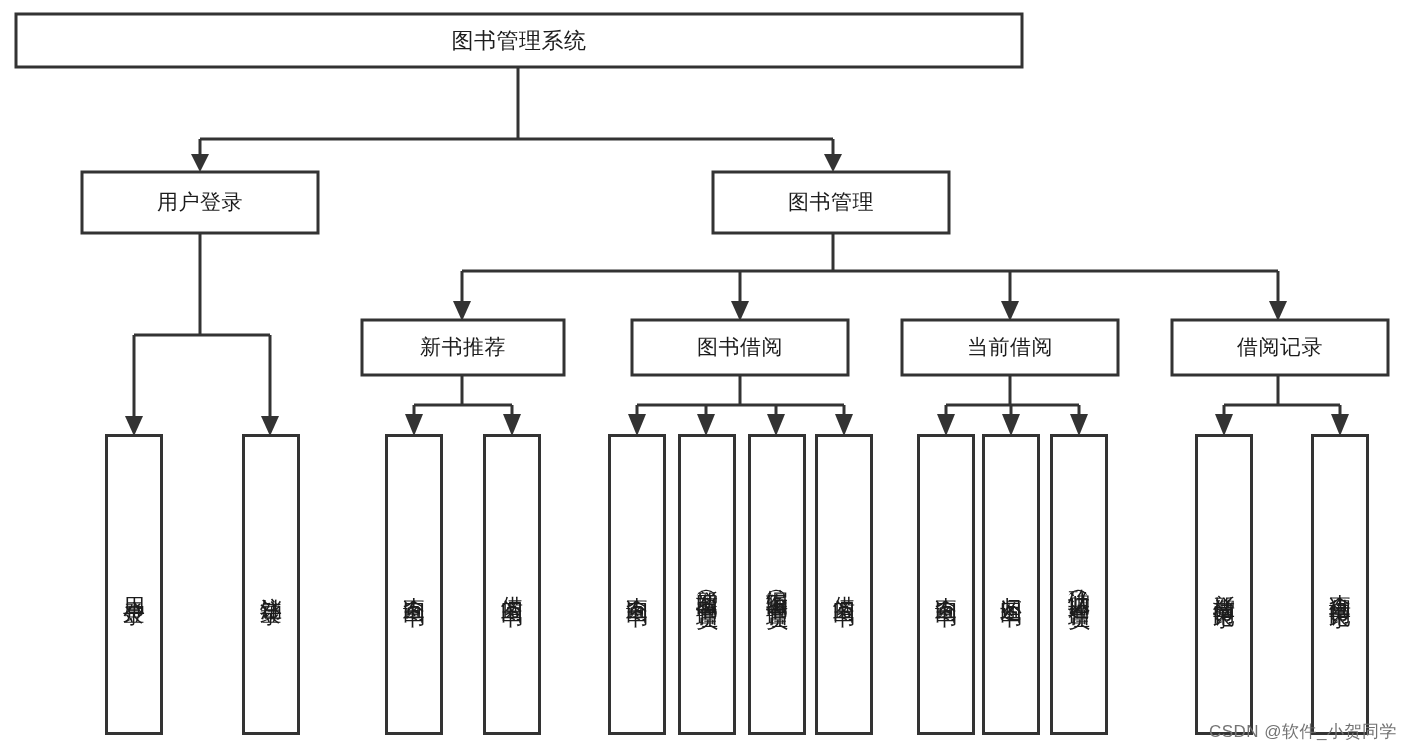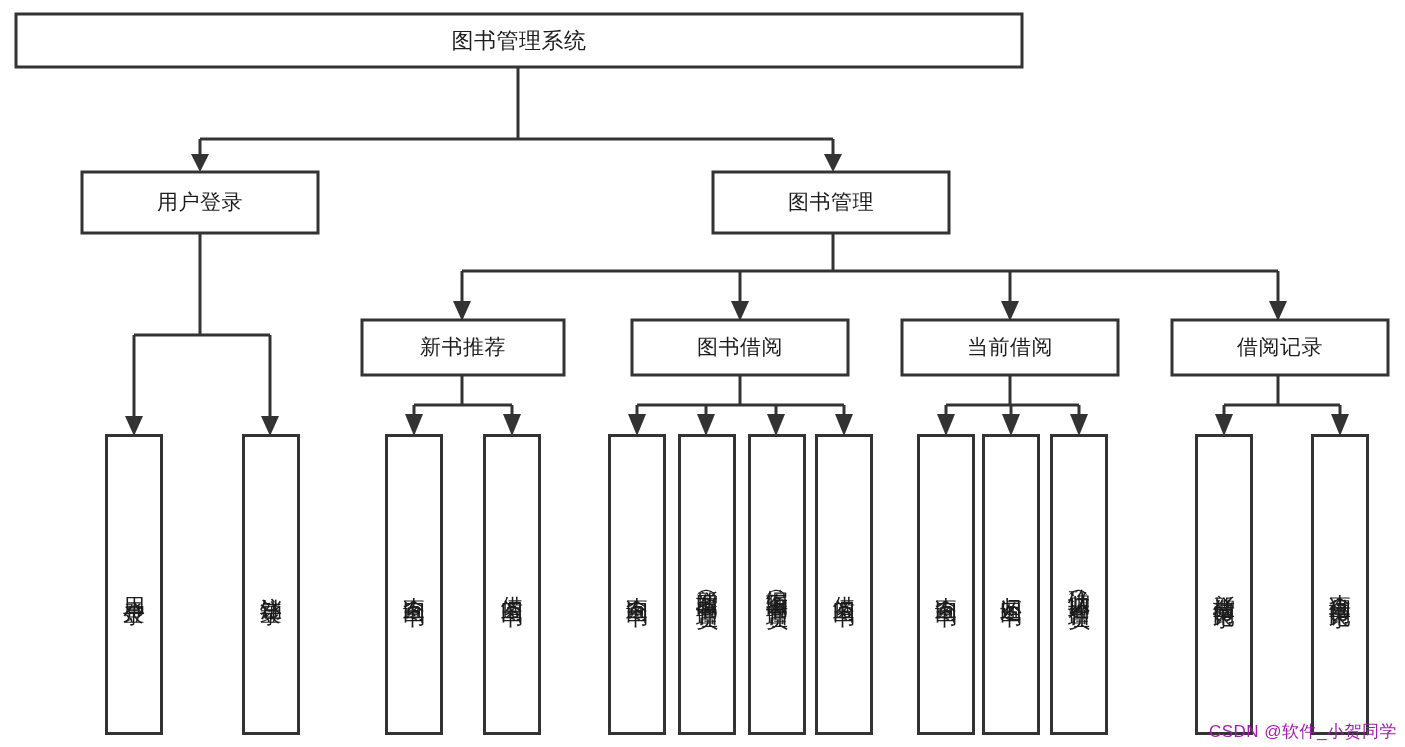--- a/index.html
+++ b/index.html
@@ -77,21 +77,21 @@
     letter-spacing: 3px;
     white-space: nowrap;
     text-align: center;
   }
   .watermark {
     position: absolute;
     right: 8px;
     bottom: 4px;
     font-family: "Liberation Sans", "DejaVu Sans", sans-serif;
     font-size: 17px;
-    color: #a21caf;
+    color: #737373;
     letter-spacing: 0.5px;
     white-space: nowrap;
     pointer-events: none;
   }
 </style>
 </head>
 <body>
 
 <div id="diagram-root">
 

